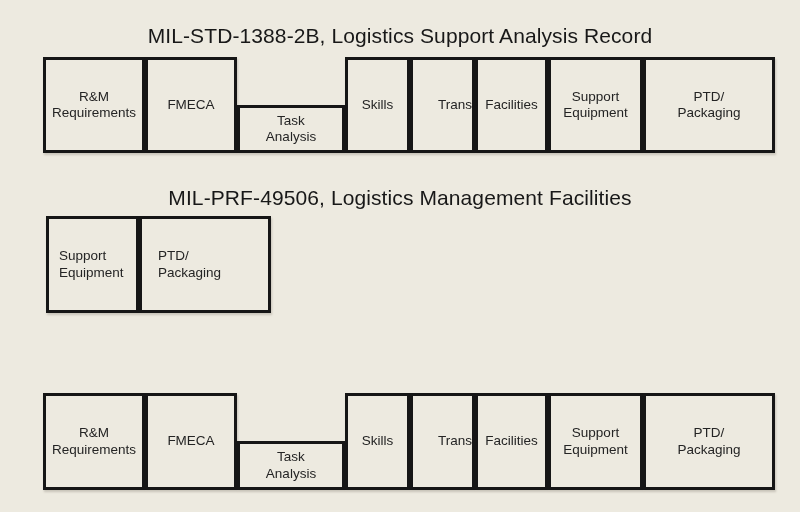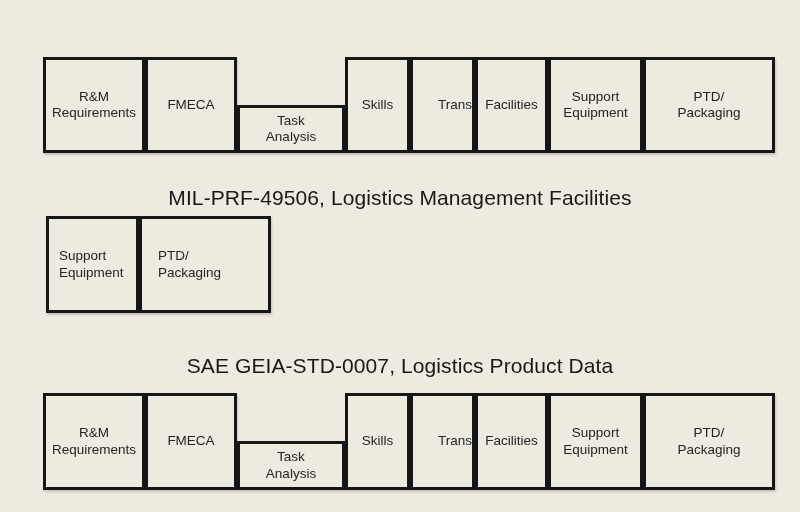--- a/index.html
+++ b/index.html
@@ -85,20 +85,21 @@
     text-align: left;
   }
   .pad-10 { padding-left: 10px; }
   .pad-16 { padding-left: 16px; }
 </style>
 </head>
 <body>
 
 <div class="canvas">
 
+  <h2 class="section-title title-1">MIL-STD-1388-2B, Logistics Support Analysis Record</h2>
 
   <div class="box-row row-1">
     <div class="box w-rm">
       <span class="box-label">R&amp;M
 Requirements</span>
     </div>
     <div class="box w-fmeca">
       <span class="box-label">FMECA</span>
     </div>
     <div class="box w-task">
@@ -130,21 +131,20 @@
     <div class="box w-sup-2 align-left pad-10">
       <span class="box-label">Support
 Equipment</span>
     </div>
     <div class="box w-ptd-2 align-left pad-16">
       <span class="box-label">PTD/
 Packaging</span>
     </div>
   </div>
 
-  <h2 class="section-title title-3">SAE GEIA-STD-0007, Logistics Product Data</h2>
 
   <div class="box-row row-3">
     <div class="box w-rm">
       <span class="box-label">R&amp;M
 Requirements</span>
     </div>
     <div class="box w-fmeca">
       <span class="box-label">FMECA</span>
     </div>
     <div class="box w-task">

